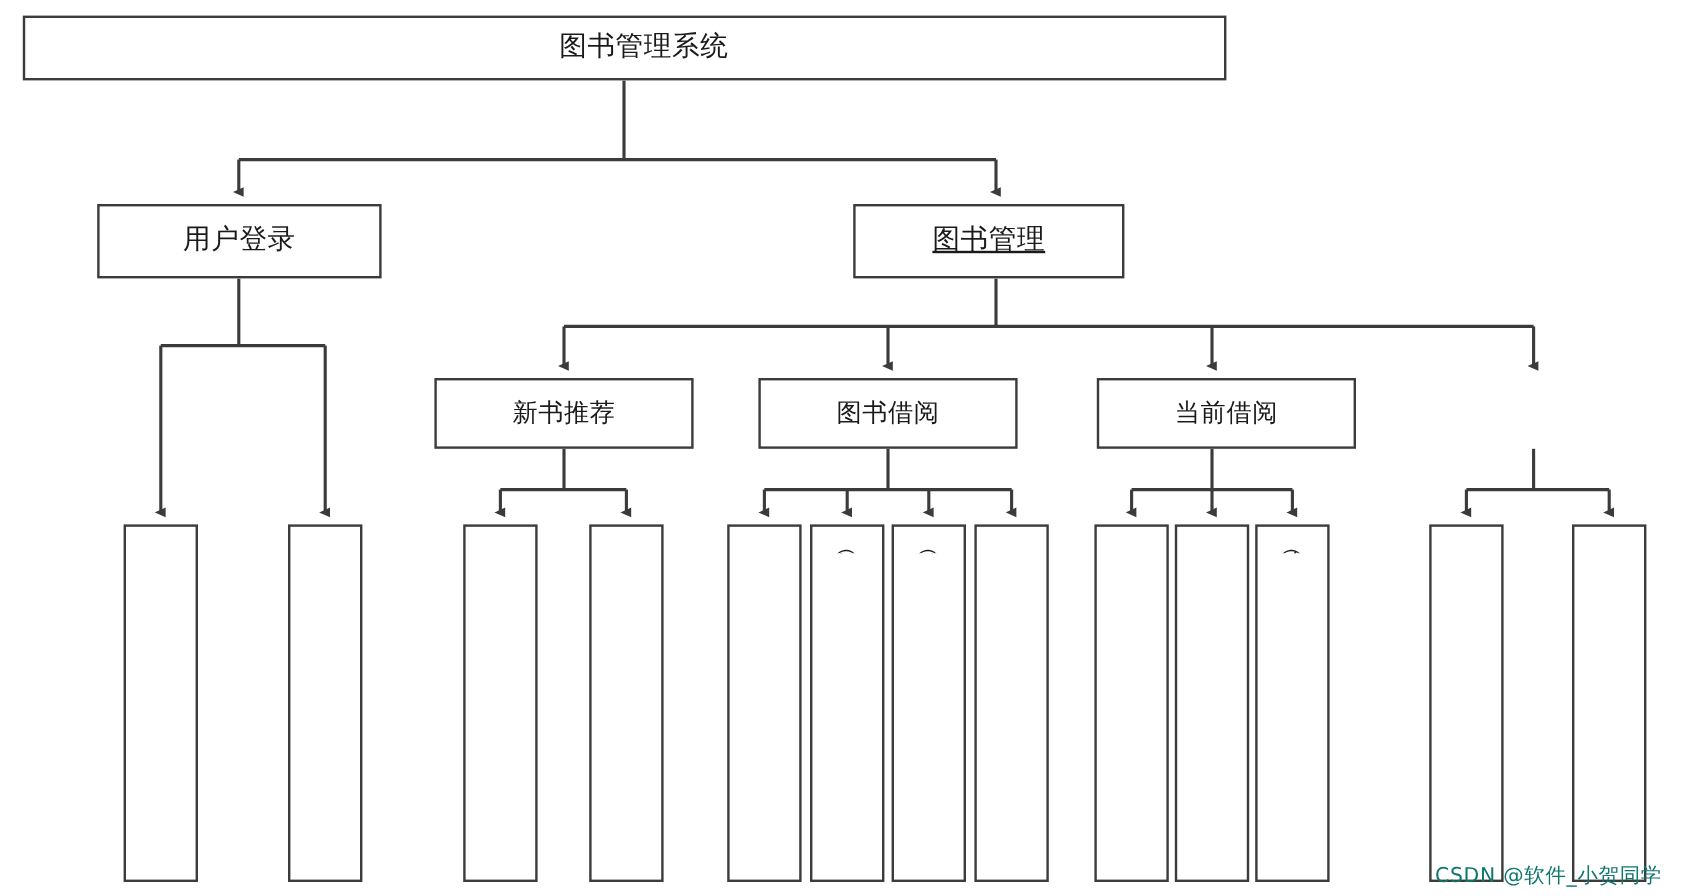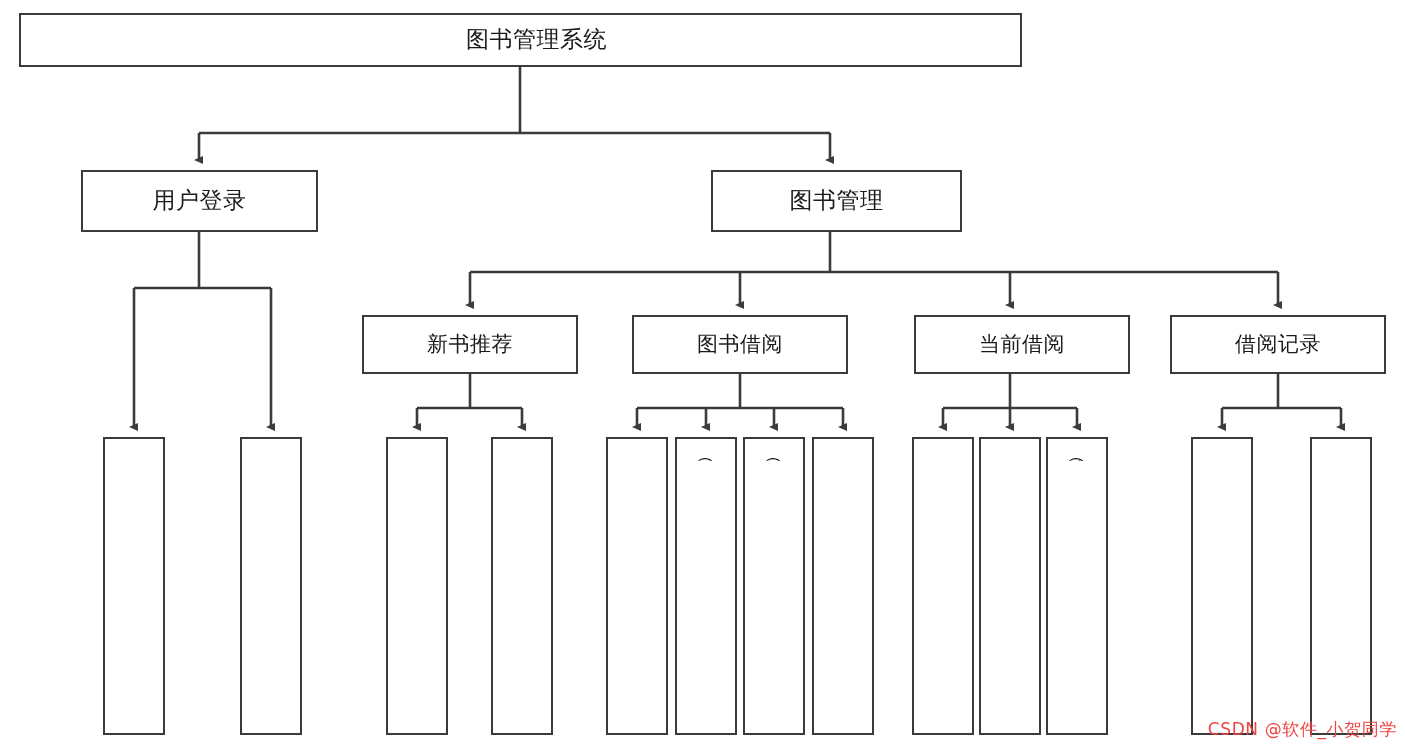--- a/index.html
+++ b/index.html
@@ -61,24 +61,24 @@
     writing-mode: vertical-rl;
     text-orientation: upright;
     font-size: 21px;
     line-height: 1.24;
     letter-spacing: 2px;
     max-height: 100%;
     overflow: hidden;
   }
   .watermark {
     position: absolute;
-    right: 8px;
+    right: 20px;
     bottom: 6px;
     font-size: 17px;
-    color: #ef4444;
+    color: #0f766e;
     letter-spacing: 0.6px;
     white-space: nowrap;
     pointer-events: none;
   }
 </style>
 </head>
 <body>
 
 <div id="diagram-root">
 
@@ -134,36 +134,33 @@
     </g>
   </svg>
 
   <div class="node root" style="left:19px; top:13px; width:1003px; height:54px;">
     <span class="node-label">图书管理系统</span>
   </div>
 
   <div class="node level1" style="left:81px; top:170px; width:237px; height:62px;">
     <span class="node-label">用户登录</span>
   </div>
-  <div class="node level1" style="left:711px; top:170px; width:251px; height:62px;">
+  <div class="node level1" style="left:711px; top:170px; width:226px; height:62px;text-decoration:underline;">
     <span class="node-label">图书管理</span>
   </div>
 
   <div class="node level2" style="left:632px; top:315px; width:216px; height:59px;">
     <span class="node-label">图书借阅</span>
   </div>
   <div class="node level2" style="left:362px; top:315px; width:216px; height:59px;">
     <span class="node-label">新书推荐</span>
   </div>
   <div class="node level2" style="left:902px; top:315px; width:216px; height:59px;margin-left:12px;">
     <span class="node-label">当前借阅</span>
   </div>
-  <div class="node level2" style="left:1170px; top:315px; width:216px; height:59px;">
-    <span class="node-label">借阅记录</span>
-  </div>
 
   <div class="node leaf" style="left:103px; top:437px; width:62px; height:298px;">
     <span class="node-label">用户登录</span>
   </div>
   <div class="node leaf" style="left:240px; top:437px; width:62px; height:298px;">
     <span class="node-label">注销登录</span>
   </div>
 
   <div class="node leaf" style="left:386px; top:437px; width:62px; height:298px;">
     <span class="node-label">查询图书</span>

